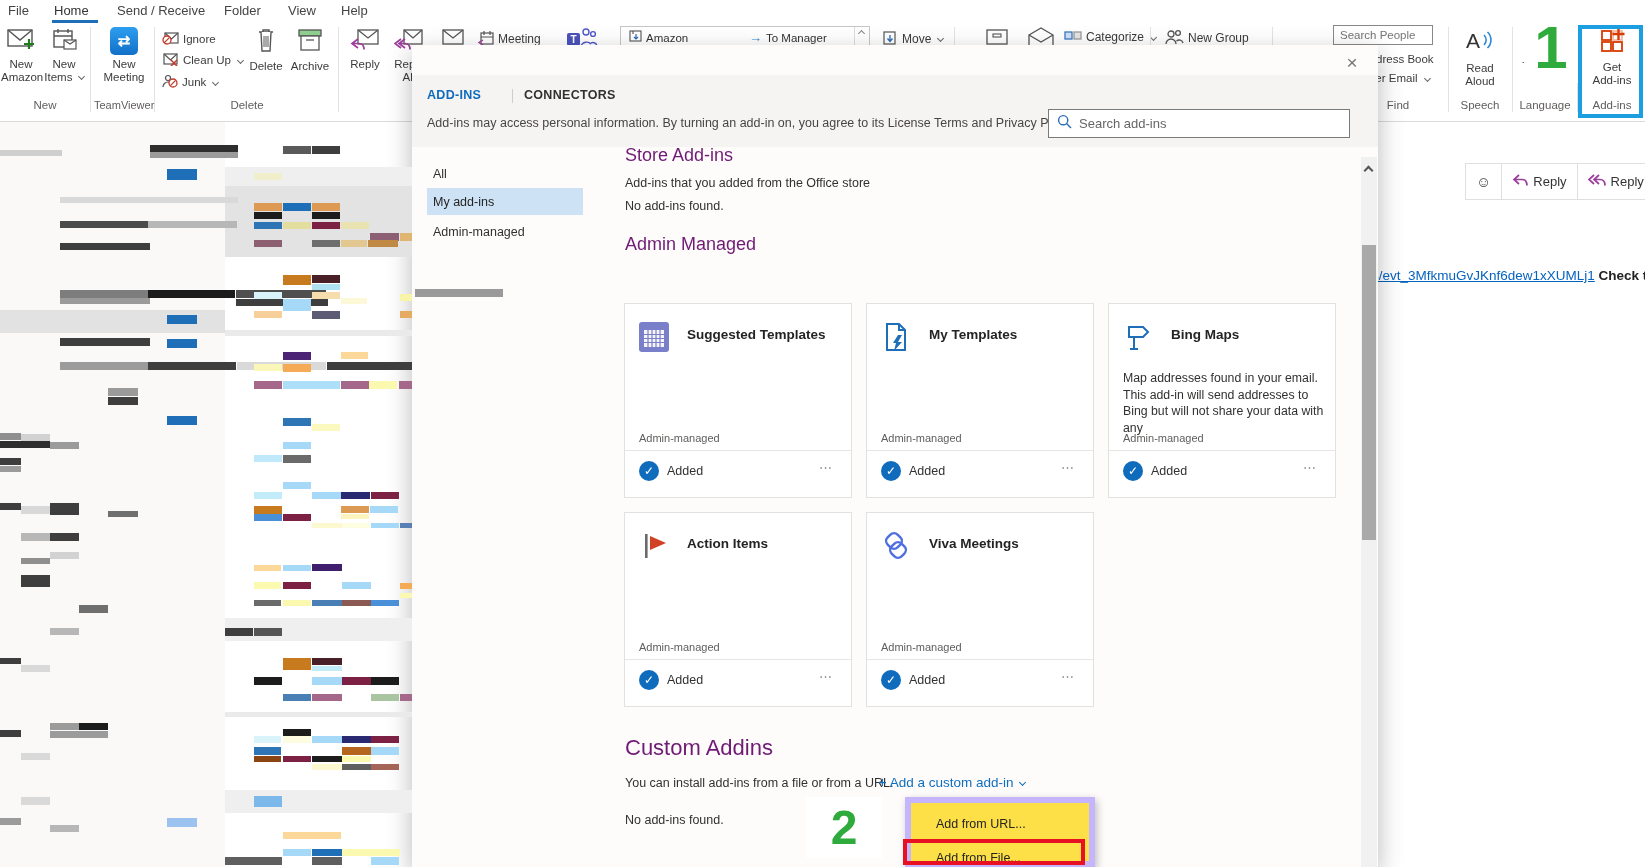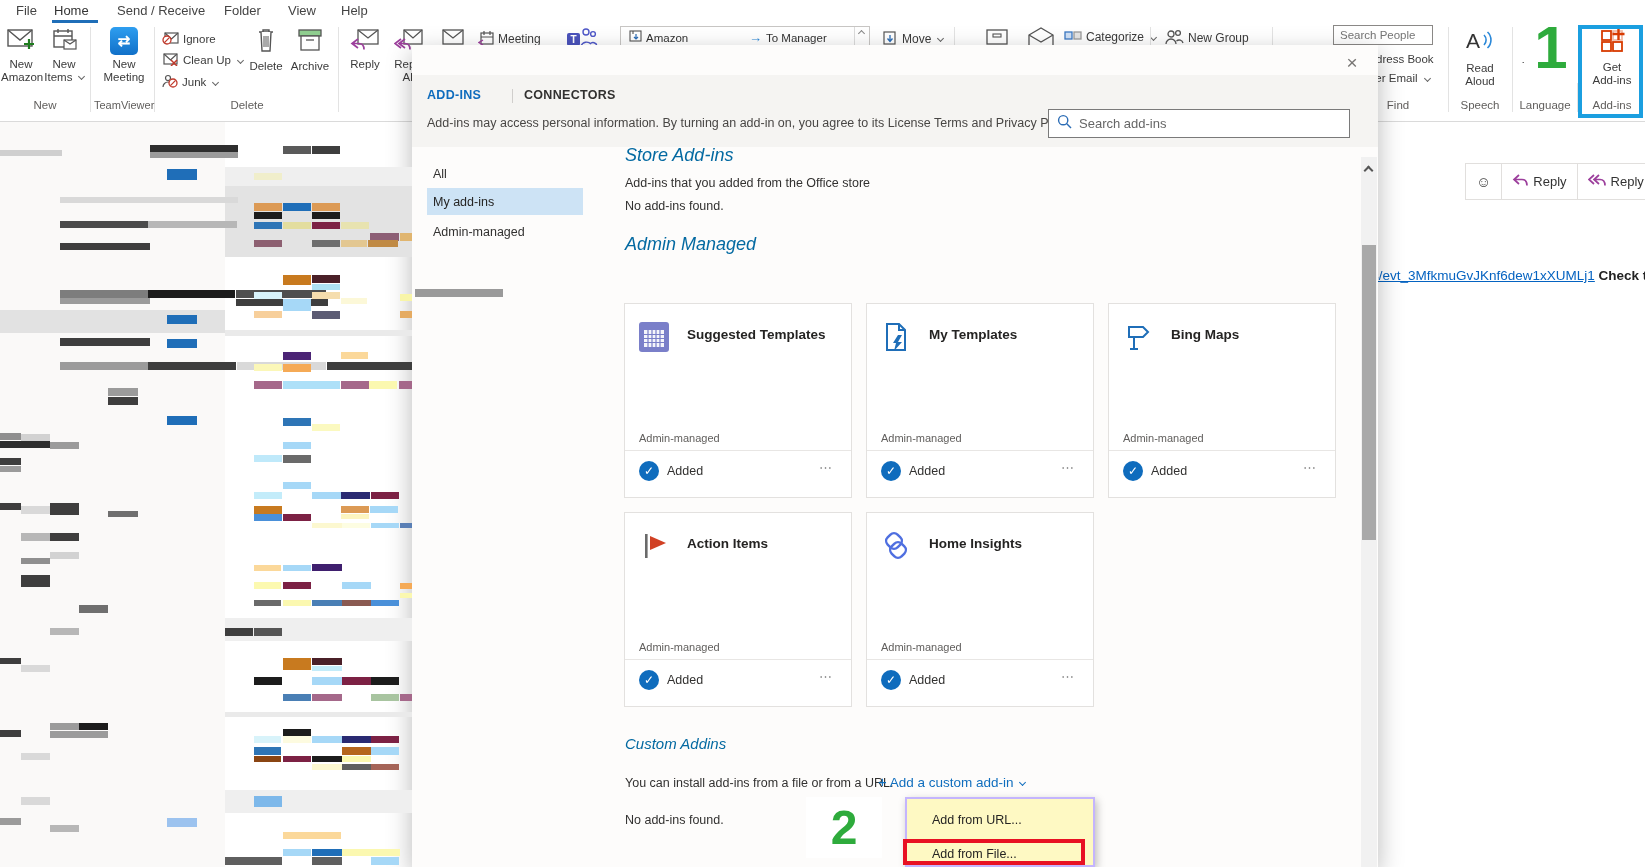--- a/index.html
+++ b/index.html
@@ -47,56 +47,56 @@
   .dtab.idle { color:#323130; font-weight:600; }
   .dtab-sep { position:absolute; top:44px; width:1px; height:14px; background:#d0cecc; }
   #dlg-close { position:absolute; left:928px; top:6px; font-size:19px; color:#797775; width:24px; height:24px; text-align:center; line-height:24px; cursor:default; }
   #dlg-disclaimer { position:absolute; left:15px; top:71px; font-size:12.5px; color:#484644; }
   #dlg-search { position:absolute; left:636px; top:64px; width:302px; height:29px; border:1px solid #7a7a7a; background:#fff; display:flex; align-items:center; padding:0 8px; gap:7px; }
   #dlg-search input { border:none; outline:none; font-size:13px; color:#333; width:100%; font-family:"Liberation Sans",sans-serif; background:transparent; }
   #dlg-search input::placeholder { color:#666; }
   .dnav { position:absolute; left:21px; font-size:12.5px; color:#323130; }
   #dnav-sel { position:absolute; left:15px; top:143px; width:156px; height:27px; background:#cde3f5; }
   #dnav-sel span { position:absolute; left:6px; top:7px; font-size:12.5px; color:#252423; }
-  .dh1 { position:absolute; font-size:18px; color:#0369a1; font-weight:400;font-style:italic; }
+  .dh1 { position:absolute; font-size:18px; color:#701a75; font-weight:400; }
   .dtxt { position:absolute; font-size:12.5px; color:#323130; }
   .dlink { color:#106ebe; }
   .card { position:absolute; width:228px; height:195px; background:#fff; border:1px solid #e3e1df; }
   .card .cicon { position:absolute; left:14px; top:18px; width:30px; height:30px; }
   .card .ctitle { position:absolute; left:62px; top:23px; font-size:13.5px; font-weight:600; color:#252423; }
   .card .cdesc { position:absolute; left:14px; top:66px; width:202px; font-size:12.3px; line-height:16.5px; color:#323130; }
   .card .ctag { position:absolute; left:14px; top:128px; font-size:11px; color:#605e5c; }
   .card .csep { position:absolute; left:0; top:146px; width:100%; height:1px; background:#e8e6e4; }
   .card .ccheck { position:absolute; left:14px; top:157px; width:20px; height:20px; border-radius:50%; background:#0f6cbd; color:#fff; font-size:12px; text-align:center; line-height:20px; }
   .card .cstatus { position:absolute; left:42px; top:160px; font-size:12.5px; color:#323130; }
   .card .cdots { position:absolute; right:16px; top:156px; font-size:13px; color:#7a7a7a; letter-spacing:3px; }
   #dlg-scroll { position:absolute; left:949px; top:112px; width:16px; height:710px; background:#f1f1f1; }
   #dlg-scroll .arrow { position:absolute; left:4px; top:10px; width:7px; height:7px; border-left:2px solid #555; border-top:2px solid #555; transform:rotate(45deg); }
   #dlg-scroll .thumb { position:absolute; left:1px; top:88px; width:14px; height:295px; background:#a9a9a9; }
 
   
-  #custom-menu { position:absolute; left:905px; top:797px; width:190px; height:70px; background:#fef9c3; border:2px solid #c4b5fd; box-shadow:2px 3px 8px rgba(0,0,0,.25); z-index:20; }
+  #custom-menu { position:absolute; left:905px; top:797px; width:190px; height:70px; background:#fde047; border:6px solid #c4b5fd; box-shadow:2px 3px 8px rgba(0,0,0,.25); z-index:20; }
   .menu-item { position:absolute; left:25px; font-size:12.5px; color:#252423; cursor:default; }
 
   
   .annot { z-index:50; }
   #annot-1 { position:absolute; left:1524px; top:12px; width:54px; height:71px; background:#fff; text-align:center; }
   #annot-1 span { font-size:60px; font-weight:bold; color:#2eab3c; line-height:71px; }
   #annot-2 { position:absolute; left:806px; top:797px; width:76px; height:61px; background:#fff; text-align:center; }
   #annot-2 span { font-size:48px; font-weight:bold; color:#2eab3c; line-height:61px; }
   #annot-blue-box { position:absolute; left:1578px; top:25px; width:65px; height:93px; border:4px solid #1b9fe0; }
   #annot-red-box { position:absolute; left:903px; top:839px; width:182px; height:26px; border:4px solid #e81123; }
 </style>
 </head>
 <body>
 
 <div id="app">
 
   <div id="ribbon">
-    <span class="rtab" style="left:16px">File</span>
+    <span class="rtab" style="left:8px">File</span>
     <span class="rtab active" style="left:54px">Home</span>
     <div class="tab-underline" style="left:52px;width:46px"></div>
     <span class="rtab" style="left:117px">Send / Receive</span>
     <span class="rtab" style="left:224px">Folder</span>
     <span class="rtab" style="left:288px">View</span>
     <span class="rtab" style="left:341px">Help</span>
 
     <div class="bigbtn" style="left:1px;width:40px">
       <span class="icon">
         <svg width="30" height="24" viewBox="0 0 30 24">
@@ -467,20 +467,21 @@
       <span class="cicon">
         <svg width="30" height="30" viewBox="0 0 30 30">
             <g fill="none" stroke="#1f6eb8" stroke-width="2">
               <path d="M6,5 h14 l5,5 -5,5 H6 z"></path>
               <path d="M11,15 v12"></path>
               <path d="M7,27 h8"></path>
             </g>
           </svg>
       </span>
       <span class="ctitle">Bing Maps</span>
+      <span class="cdesc">Map addresses found in your email. This add-in will send addresses to Bing but will not share your data with any</span>
       <span class="ctag">Admin-managed</span>
       <div class="csep"></div>
       <span class="ccheck">✓</span>
       <span class="cstatus">Added</span>
       <span class="cdots">⋯</span>
     </div>
 
     <div class="card" style="left:212px;top:467px">
       <span class="cicon">
         <svg width="30" height="30" viewBox="0 0 30 30">
@@ -498,29 +499,29 @@
 
     <div class="card" style="left:454px;top:467px">
       <span class="cicon">
         <svg width="30" height="30" viewBox="0 0 30 30">
             <g fill="none" stroke="#4f6fe0" stroke-width="2.4">
               <rect x="6" y="3" width="14" height="14" rx="5" transform="rotate(45 13 10)"></rect>
               <rect x="10" y="12" width="14" height="14" rx="5" transform="rotate(45 17 19)"></rect>
             </g>
           </svg>
       </span>
-      <span class="ctitle">Home Insights</span>
+      <span class="ctitle">Viva Meetings</span>
       <span class="ctag">Admin-managed</span>
       <div class="csep"></div>
       <span class="ccheck">✓</span>
       <span class="cstatus">Added</span>
       <span class="cdots">⋯</span>
     </div>
 
-    <div class="dh1" style="left:213px;top:690px;font-size:15px">Custom Addins</div>
+    <div class="dh1" style="left:213px;top:690px;font-size:22px">Custom Addins</div>
     <div class="dtxt" style="left:213px;top:731px">You can install add-ins from a file or from a URL.</div>
     <div class="abs" style="left:466px;top:728px;font-size:13.5px;color:#106ebe">
       <span style="font-size:15px">+</span>
       <span>Add a custom add-in</span>
       <span class="chev" style="border-color:#106ebe"></span>
     </div>
     <div class="dtxt" style="left:213px;top:768px">No add-ins found.</div>
 
     <div id="dlg-scroll">
       <div class="arrow"></div>

